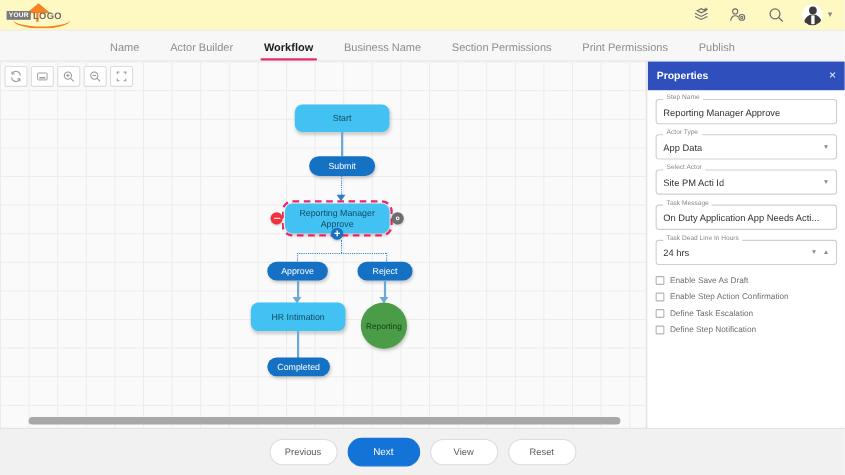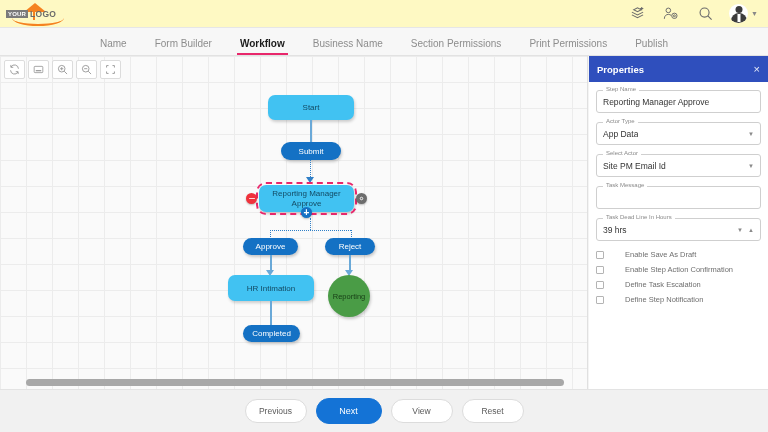--- a/index.html
+++ b/index.html
@@ -156,21 +156,21 @@
     position: absolute; top: -5px; left: 6px; background: #fff; padding: 0 3px;
     font-size: 6px; color: #8a8a8a; white-space: nowrap;
   }
   .field-value { font-size: 8.5px; color: #333; white-space: nowrap; overflow: hidden; }
   .caret { margin-left: auto; font-size: 6px; color: #8a8a8a; }
   .spinner { margin-left: auto; display: flex; align-items: center; gap: 5px; }
   .spin-d, .spin-u { font-size: 6px; color: #8a8a8a; line-height: 1; cursor: pointer; }
 
   .cbrow { display: flex; align-items: center; gap: 5px; margin-bottom: 6px; }
   .cbox { width: 8px; height: 8px; border: 1px solid #b4b4b4; border-radius: 1px; background: #fff; cursor: pointer; flex: none; }
-  .cblabel { font-size: 7.5px; color: #6f6f6f; white-space: nowrap; margin-left: 16px; }
+  .cblabel { font-size: 7.5px; color: #6f6f6f; white-space: nowrap; }
 
   
   .footer {
     position: absolute; bottom: 0; left: 0; width: 768px; height: 43px;
     background: #f1f1f1; border-top: 1px solid #e3e3e3;
     display: flex; align-items: center; justify-content: center; gap: 9px;
   }
   .fbtn {
     min-width: 62px; height: 24px; border-radius: 12px; background: #ffffff;
     border: 1px solid #dcdcdc; display: flex; align-items: center; justify-content: center;
@@ -223,21 +223,21 @@
           <div class="avatar-body"></div>
           <div class="avatar-tie"></div>
         </div>
         <span class="chev-sm">▼</span>
       </div>
     </div>
   </div>
 
   <div class="tabbar">
     <div class="tab">Name</div>
-    <div class="tab">Form Builder</div>
+    <div class="tab">Actor Builder</div>
     <div class="tab active">Workflow</div>
     <div class="tab">Business Name</div>
     <div class="tab">Section Permissions</div>
     <div class="tab">Print Permissions</div>
     <div class="tab">Publish</div>
   </div>
 
   <div class="canvas-area">
 
     <div class="canvas-toolbar">
@@ -349,31 +349,32 @@
       </div>
 
       <div class="field">
         <span class="field-label">Actor Type</span>
         <span class="field-value">App Data</span>
         <span class="caret">▼</span>
       </div>
 
       <div class="field">
         <span class="field-label">Select Actor</span>
-        <span class="field-value">Site PM Email Id</span>
+        <span class="field-value">Site PM Acti Id</span>
         <span class="caret">▼</span>
       </div>
 
       <div class="field">
         <span class="field-label">Task Message</span>
+        <span class="field-value">On Duty Application App Needs Acti...</span>
       </div>
 
       <div class="field">
         <span class="field-label">Task Dead Line In Hours</span>
-        <span class="field-value">39 hrs</span>
+        <span class="field-value">24 hrs</span>
         <span class="spinner">
           <span class="spin-d">▼</span>
           <span class="spin-u">▲</span>
         </span>
       </div>
 
       <div class="cbrow">
         <span class="cbox"></span>
         <span class="cblabel">Enable Save As Draft</span>
       </div>

